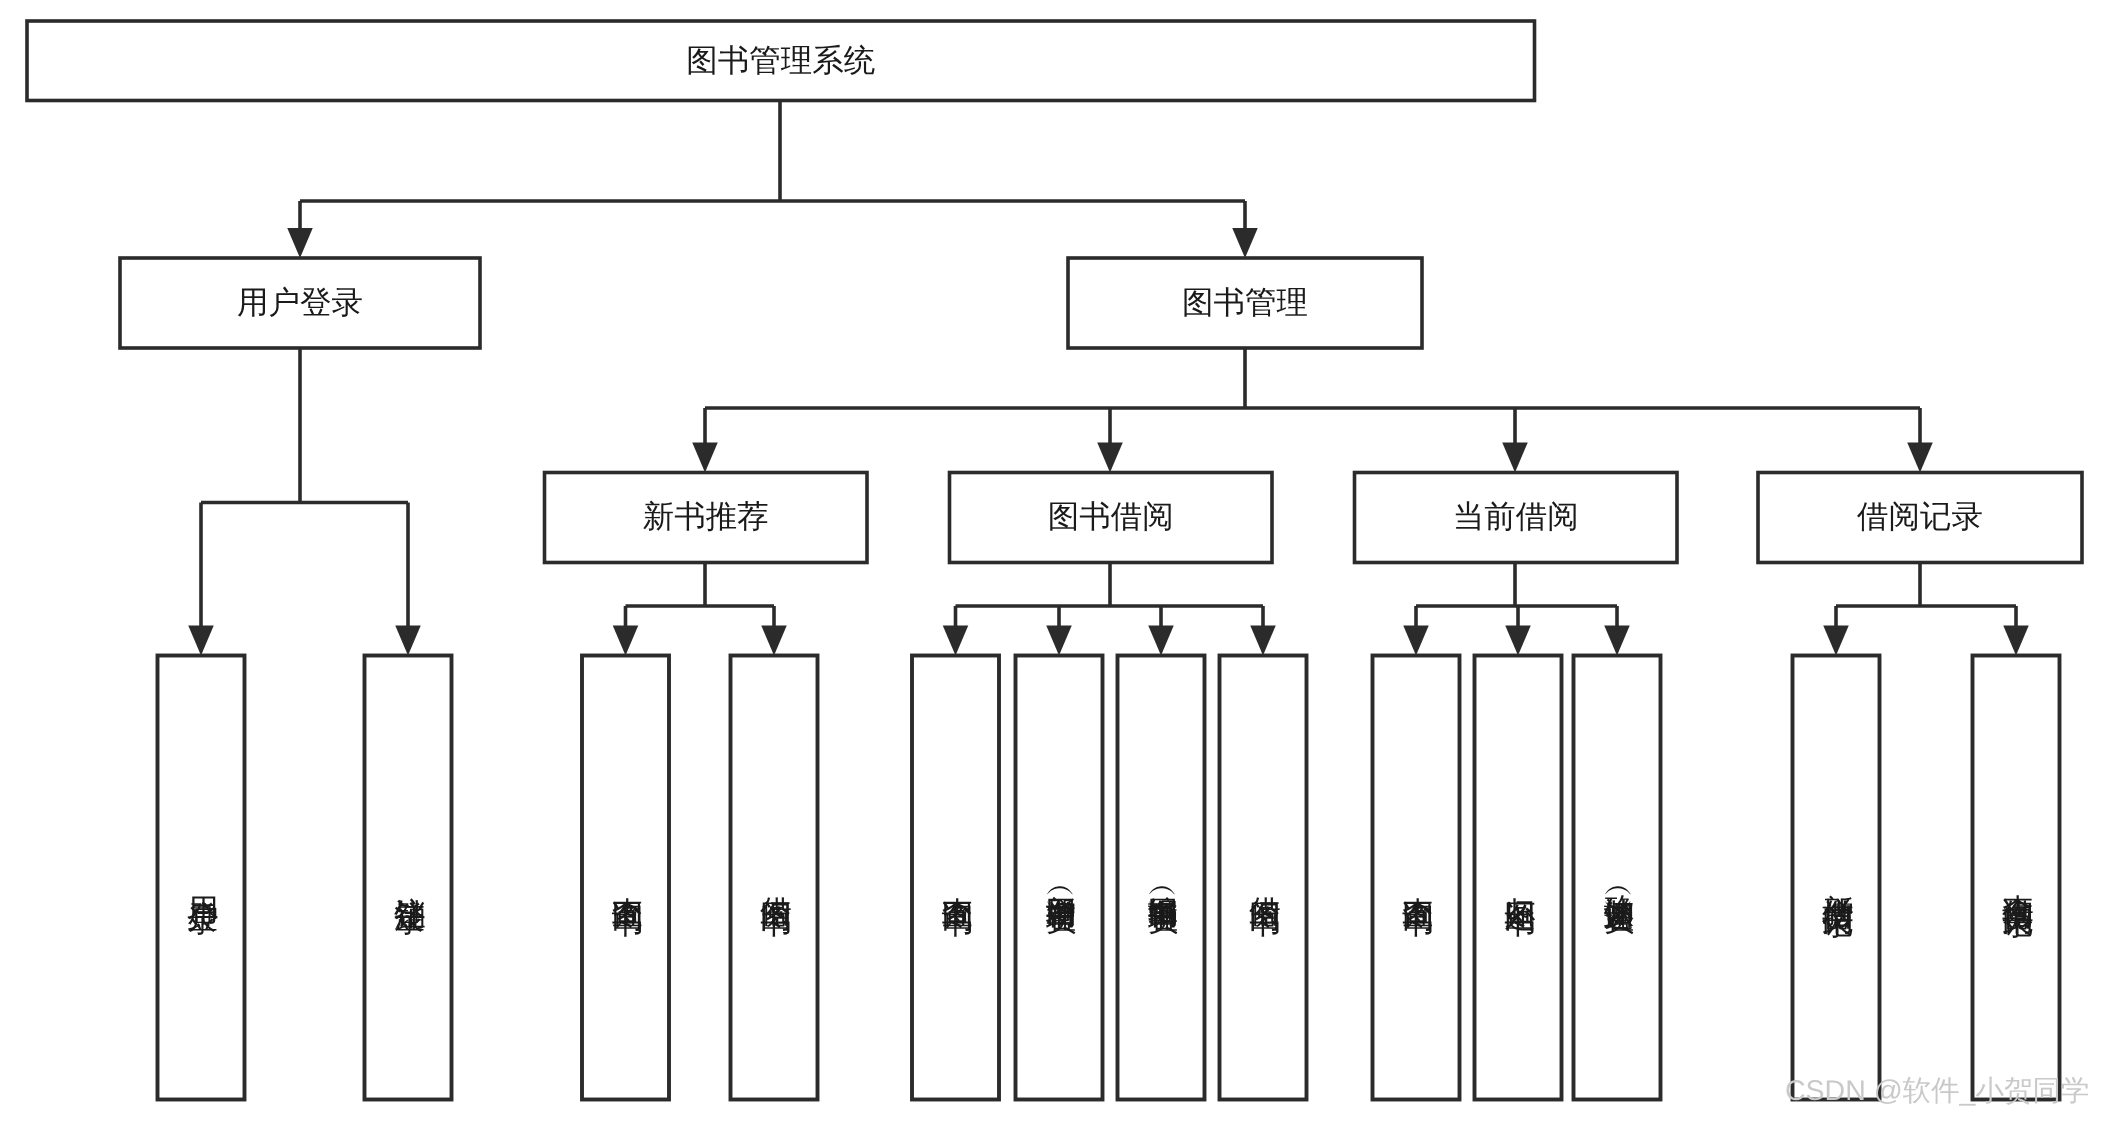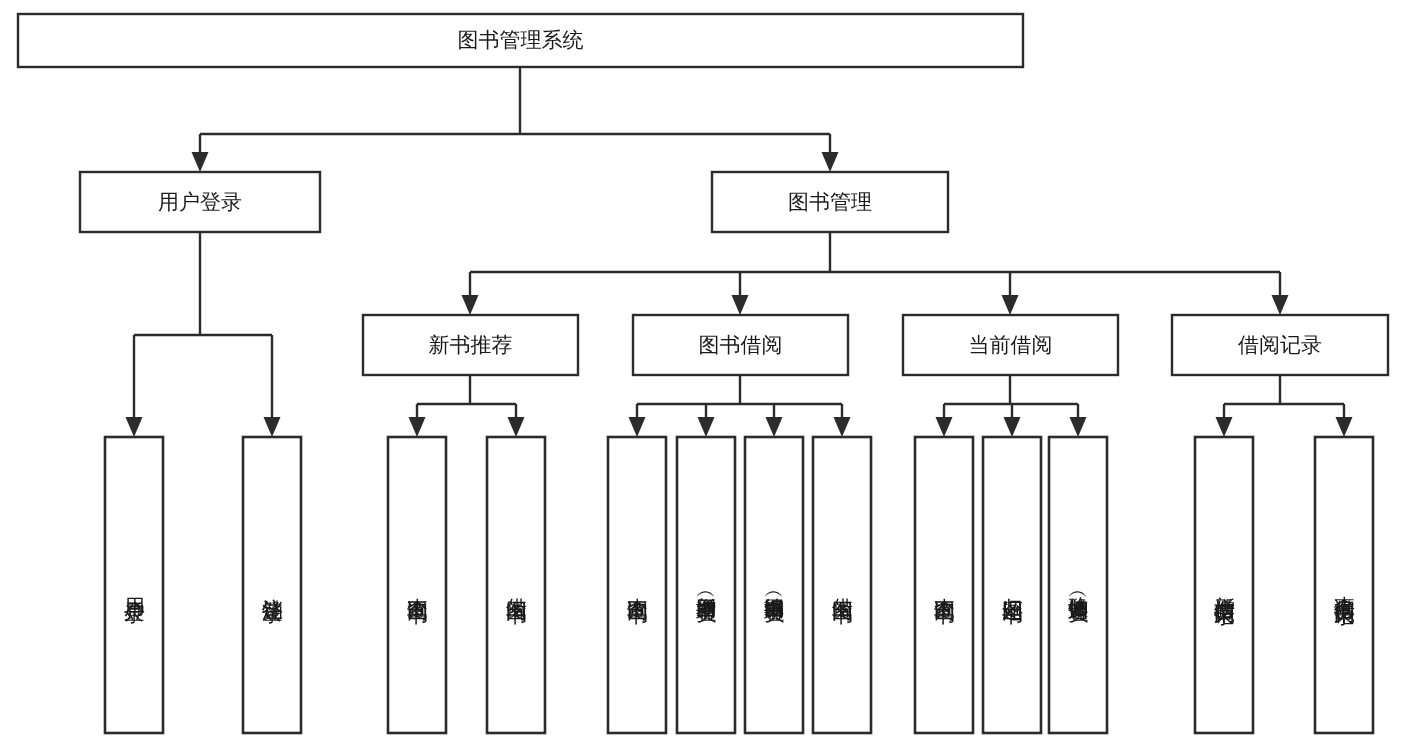--- a/index.html
+++ b/index.html
@@ -211,14 +211,15 @@
         <div class="node-label-v" style="position: static; font-size: 20px; letter-spacing: 1px;">确认归还（管理员）</div>
       </div>
       <div class="vlabel-wrap" style="left: 1195px; top: 437px; width: 58px; height: 296px;">
         <div class="node-label-v" style="position: static;">新增借阅记录</div>
       </div>
       <div class="vlabel-wrap" style="left: 1315px; top: 437px; width: 58px; height: 296px;">
         <div class="node-label-v" style="position: static;">查询借阅记录</div>
       </div>
     </div>
 
+  <div class="watermark" style="left: 1190px; top: 714px;">CSDN @软件_小贺同学</div>
 
 </div>
 
 </body></html>

